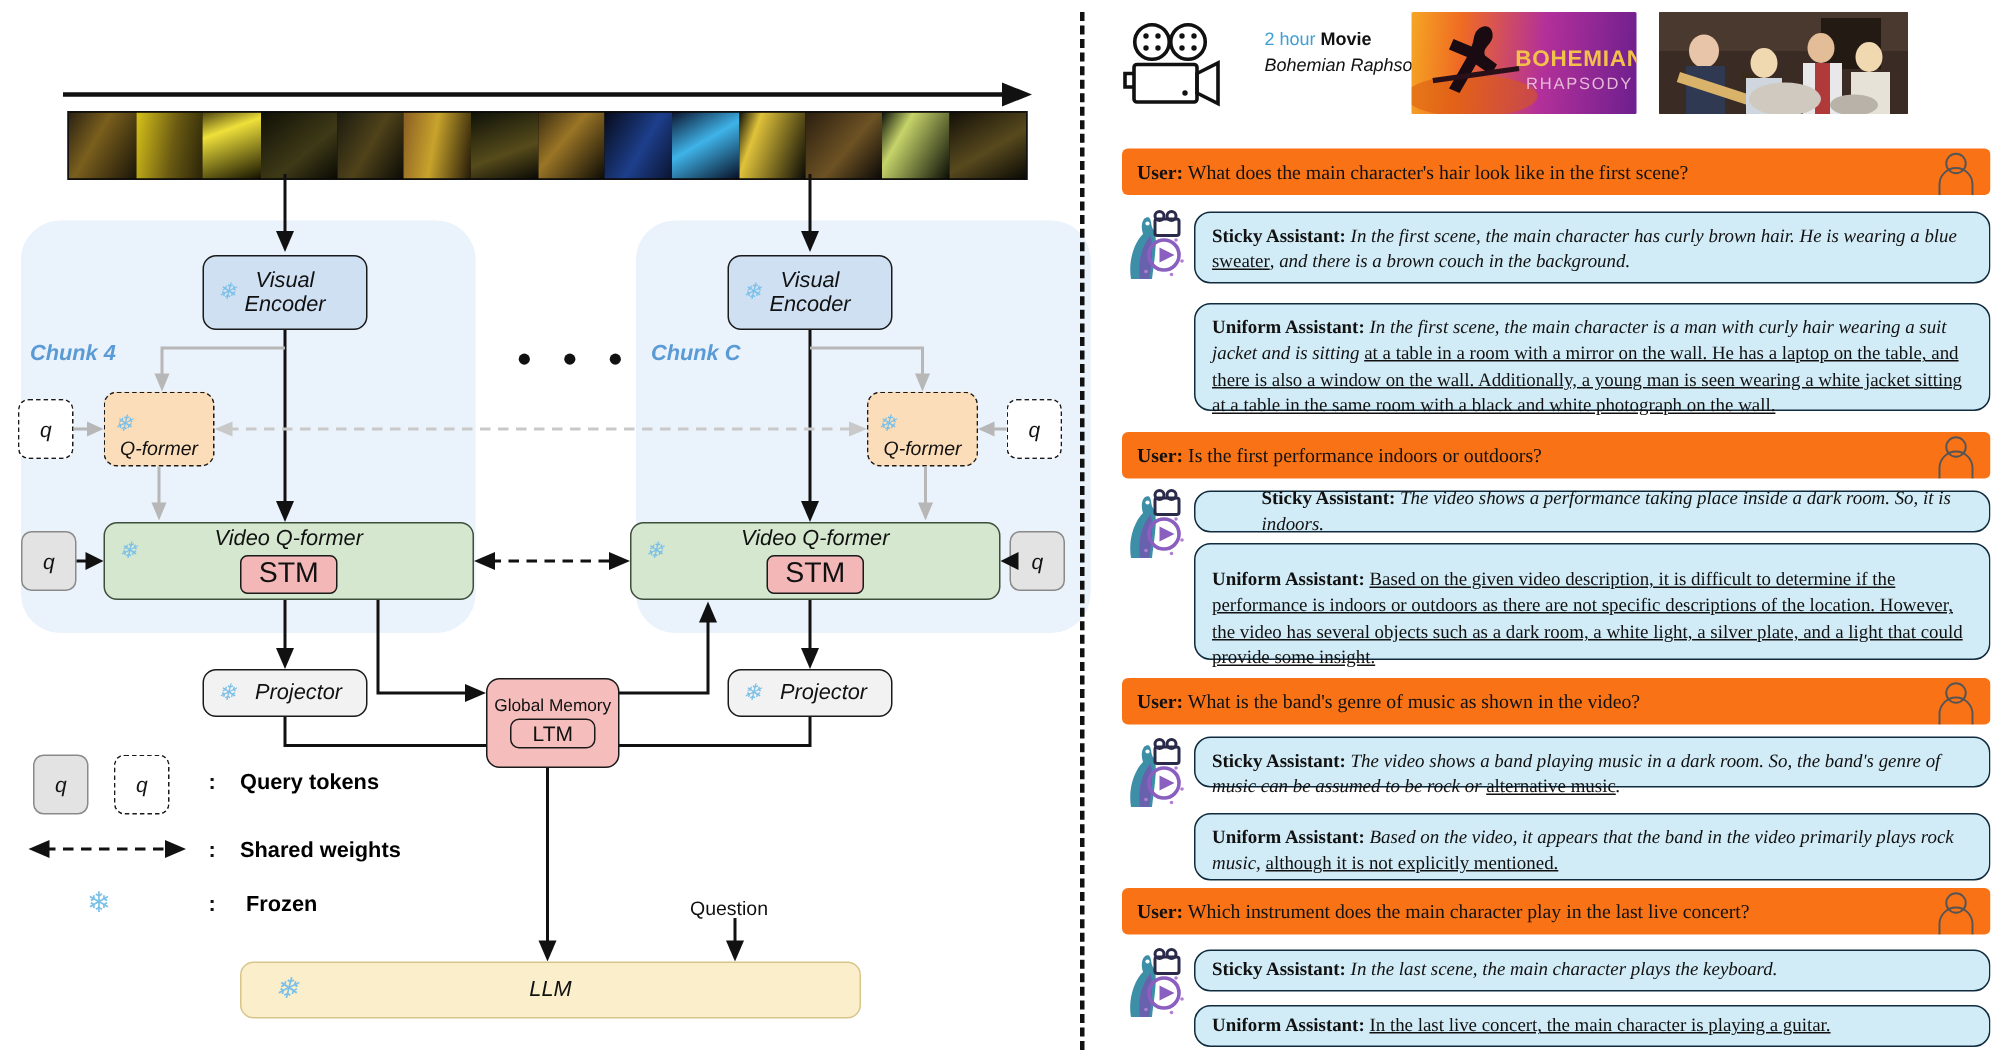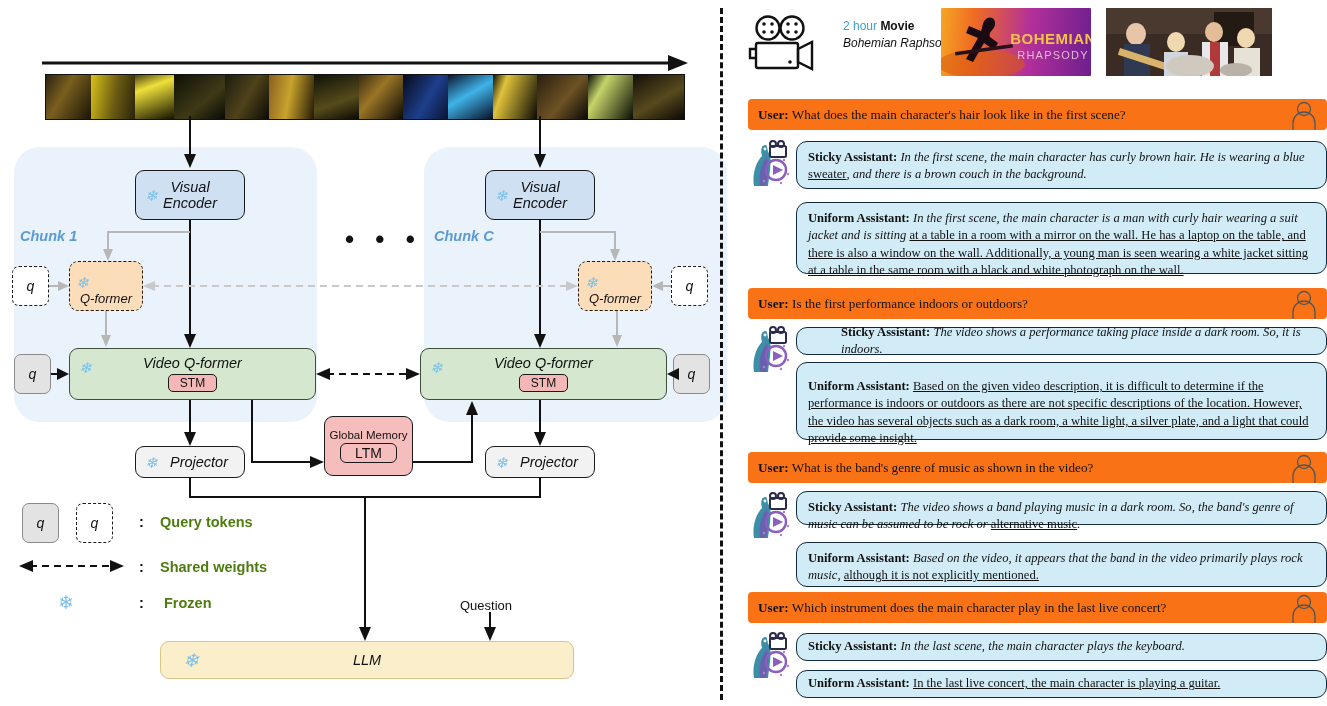--- a/index.html
+++ b/index.html
@@ -16,39 +16,39 @@
   .chunk-label{position:absolute;color:#5b9bd5;font-style:italic;font-weight:bold;font-size:14.5px;}
 
   .node{position:absolute;box-sizing:border-box;border:1.6px solid #1a1a1a;border-radius:9px;
         display:flex;align-items:center;justify-content:center;font-style:italic;font-size:14.5px;color:#111;}
   .node .snow{position:absolute;left:9px;top:50%;transform:translateY(-50%);}
 
   .venc{background:#cfe0f3;flex-direction:column;line-height:1.12;}
   .qformer{background:#fbddb9;border:1.8px dashed #1a1a1a;border-radius:9px;}
   .vqformer{background:#d5e8cf;border:1.8px solid #3d4f3a;flex-direction:column;gap:3px;}
   .stm{background:#f3b7b7;border:1.5px solid #1a1a1a;border-radius:5px;font-style:normal;
-       font-size:12px;padding:1px 11px;color:#111;}
+       font-size:19px;padding:1px 11px;color:#111;}
   .projector{background:#f2f2f2;}
   .gmem{position:absolute;background:#f6bdbd;border:1.5px solid #1a1a1a;border-radius:9px;
         display:flex;flex-direction:column;align-items:center;justify-content:center;gap:2px;}
   .gmem-title{font-size:11.5px;color:#111;}
   .ltm{background:#f6bdbd;border:1.5px solid #1a1a1a;border-radius:6px;font-size:14px;padding:1px 14px;color:#111;}
   .llm{background:#fbeeca;border:1.3px solid #d9c48a;border-radius:9px;}
 
   .qtok{position:absolute;box-sizing:border-box;display:flex;align-items:center;justify-content:center;
         font-style:italic;font-size:14px;border-radius:7px;color:#111;}
   .qtok.solid{background:#e3e3e3;border:1.5px solid #8a8a8a;}
   .qtok.dash{background:#fff;border:1.6px dashed #1a1a1a;}
 
   .filmstrip{position:absolute;display:flex;overflow:hidden;border:1px solid #111;background:#000;}
   .filmstrip div{height:100%;}
 
   .dots{position:absolute;color:#111;font-size:26px;letter-spacing:7px;line-height:1;font-weight:bold;}
 
-  .legend-text{position:absolute;font-weight:bold;font-size:14.5px;color:#4d7c0f;}
+  .legend-text{position:absolute;font-weight:bold;font-size:14.5px;color:#000000;}
   .legend-colon{position:absolute;font-weight:bold;font-size:14.5px;color:#111;}
   .qlabel{position:absolute;font-size:13px;color:#111;}
 
   
   #divider{position:absolute;left:720px;top:8px;width:0;height:692px;
            border-left:3.5px dashed #111;}
 
   
   #right{position:absolute;left:736px;top:0;width:591px;height:706px;}
 
@@ -95,21 +95,21 @@
     <div style="width:7%;background:linear-gradient(130deg,#3b2d12,#9a7526 40%,#0d0b05);"></div>
     <div style="width:7%;background:linear-gradient(120deg,#070b1a,#1d3f8c 55%,#0b1430);"></div>
     <div style="width:7%;background:linear-gradient(150deg,#0c1630,#3fb3e8 45%,#081026);"></div>
     <div style="width:7%;background:linear-gradient(110deg,#101008,#e0c23a 25%,#0a0a05);"></div>
     <div style="width:8%;background:linear-gradient(130deg,#2b1f10,#6d5224 55%,#0a0806);"></div>
     <div style="width:7%;background:linear-gradient(120deg,#0b1008,#c6d46a 30%,#0a0d05);"></div>
     <div style="width:8%;background:linear-gradient(150deg,#141008,#584a1e 55%,#0a0904);"></div>
   </div>
 
   <div class="chunk" style="left:14px;top:147px;width:303px;height:275px;"></div>
-  <div class="chunk-label" style="left:20px;top:228px;">Chunk 1</div>
+  <div class="chunk-label" style="left:20px;top:228px;">Chunk 4</div>
 
   <div class="chunk" style="left:424px;top:147px;width:303px;height:275px;"></div>
   <div class="chunk-label" style="left:434px;top:228px;text-align:right;">Chunk C</div>
 
   <div class="dots" style="left:345px;top:226px;">• • •</div>
 
   <svg class="abs" style="left:0;top:116px;" width="722" height="56">
     <line x1="190" y1="0" x2="190" y2="42" stroke="#111" stroke-width="2"></line>
     <polygon points="190,52 184,38 196,38" fill="#111"></polygon>
     <line x1="540" y1="0" x2="540" y2="42" stroke="#111" stroke-width="2"></line>
@@ -224,21 +224,21 @@
 
   <div class="node projector" style="left:135px;top:446px;width:110px;height:32px;">
     <span class="snow">❄</span>
     <span style="margin-left:18px;">Projector</span>
   </div>
   <div class="node projector" style="left:485px;top:446px;width:110px;height:32px;">
     <span class="snow">❄</span>
     <span style="margin-left:18px;">Projector</span>
   </div>
 
-  <div class="gmem" style="left:324px;top:416px;width:87px;height:58px;">
+  <div class="gmem" style="left:324px;top:452px;width:87px;height:58px;">
     <span class="gmem-title">Global Memory</span>
     <span class="ltm">LTM</span>
   </div>
 
   <div class="node llm" style="left:160px;top:641px;width:414px;height:38px;">
     <span class="snow" style="left:22px;font-size:19px;">❄</span>
     <span>LLM</span>
   </div>
   <div class="qlabel" style="left:460px;top:598px;">Question</div>
 

